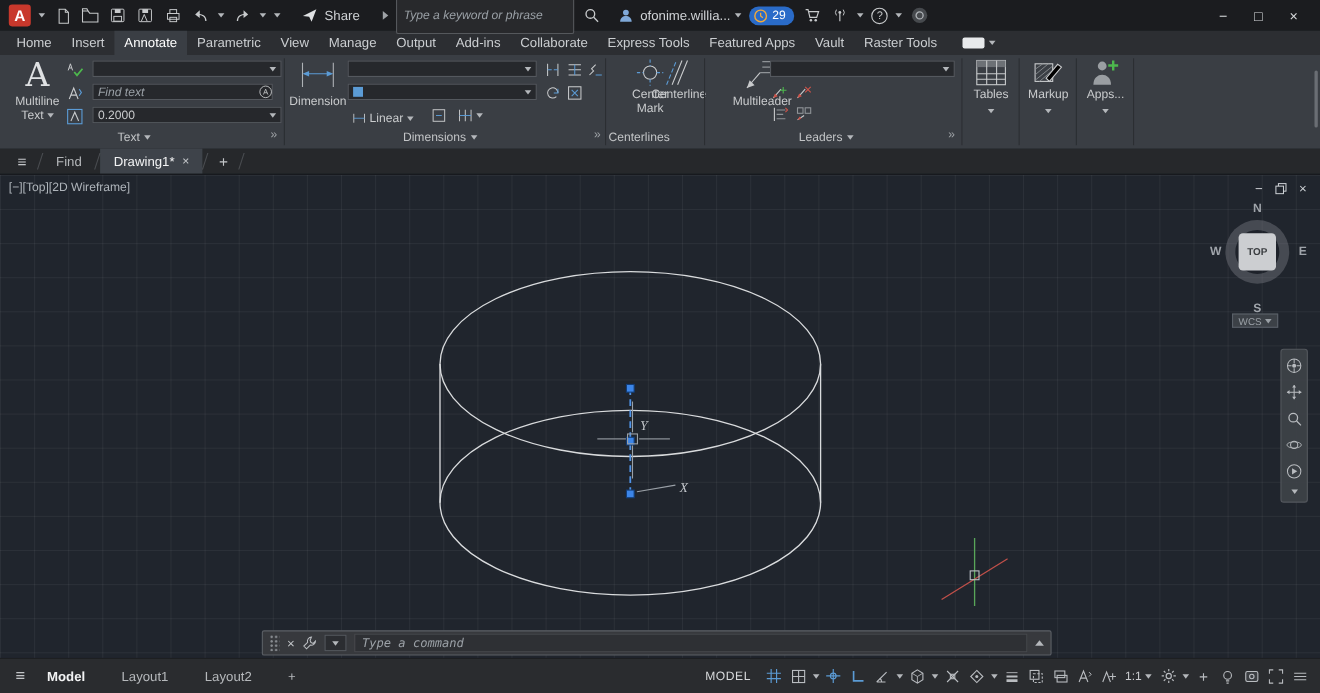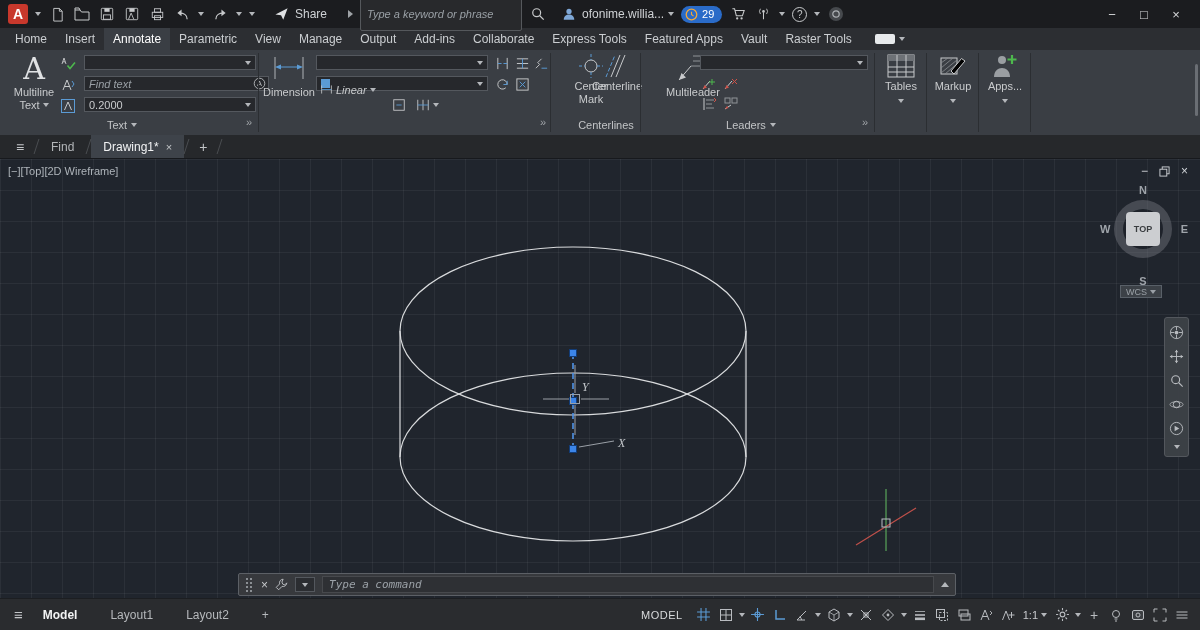--- a/index.html
+++ b/index.html
@@ -260,21 +260,21 @@
       </span>
     <span class="sicon" style="left:60px;top:48px;">
         <svg width="16" height="16" viewBox="0 0 16 16">
           <rect x="1.5" y="1.5" width="13" height="13" fill="none" stroke="#5b9bd5"></rect>
           <path d="M4.5 12L8 4l3.5 8" fill="none" stroke="#c8cacc"></path>
         </svg>
       </span>
     <div class="ddl" style="left:84px;top:5px;width:172px;">
         <span class="cd"></span>
       </div>
-    <div class="ffield" style="left:84px;top:26px;width:185px;">
+    <div class="ffield" style="left:84px;top:26px;width:164px;">
       <input placeholder="Find text" style="">
       <span>
           <svg width="13" height="13" viewBox="0 0 16 16">
             <circle cx="8" cy="8" r="6.5" fill="none" stroke="#c8cacc"></circle>
             <path d="M5.5 11L8 5l2.5 6M6.4 9h3.2" fill="none" stroke="#c8cacc" stroke-width="0.9"></path>
           </svg>
         </span>
     </div>
     <div class="ddl" style="left:84px;top:47px;width:172px;">
         <span>0.2000</span>
@@ -327,21 +327,21 @@
           <path d="M13 8a5 5 0 10-1.5 3.5" fill="none" stroke="#c8cacc"></path>
           <path d="M13 4v4h-4" fill="none" stroke="#5b9bd5"></path>
         </svg>
       </span>
     <span class="sicon" style="left:514px;top:26px;">
         <svg width="15" height="15" viewBox="0 0 16 16">
           <rect x="2" y="2" width="12" height="12" fill="none" stroke="#c8cacc"></rect>
           <path d="M5 5l6 6M11 5l-6 6" stroke="#5b9bd5"></path>
         </svg>
       </span>
-    <div class="mini-ctrl" style="left:316px;top:32px;font-style:italic;">
+    <div class="mini-ctrl" style="left:316px;top:50px;">
       <span>
           <svg width="13" height="13" viewBox="0 0 16 16">
             <path d="M2 3v10M14 3v10" stroke="#c8cacc"></path>
             <path d="M2 8h12" stroke="#5b9bd5"></path>
           </svg>
         </span>
       <span>Linear</span>
       <span class="cd"></span>
     </div>
     <div class="mini-ctrl" style="left:388px;top:47px;">
@@ -354,20 +354,24 @@
       </div>
     <div class="mini-ctrl" style="left:412px;top:47px;">
         <span>
           <svg width="14" height="14" viewBox="0 0 16 16">
             <path d="M2 2v12M8 2v12M14 2v12" stroke="#c8cacc"></path>
             <path d="M2 8h12" stroke="#5b9bd5"></path>
           </svg>
         </span>
         <span class="cd"></span>
       </div>
+    <div class="panel-label" style="left:262px;width:276px;">
+        <span>Dimensions</span>
+        <span class="cd"></span>
+      </div>
     <span class="expander" style="left:540px;">»</span>
     <div class="p-sep" style="left:550px;"></div>
 
     <div class="bigbtn" style="left:552px;top:3px;width:42px;padding-left:36px;">
       <span>
           <svg width="26" height="26" viewBox="0 0 26 26">
             <circle cx="13" cy="13" r="6" fill="none" stroke="#c8cacc"></circle>
             <path d="M13 1v6M13 19v6M1 13h6M19 13h6" stroke="#5b9bd5" stroke-dasharray="3 2"></path>
           </svg>
         </span>
@@ -376,21 +380,21 @@
     </div>
     <div class="bigbtn" style="left:595px;top:3px;width:44px;">
       <span>
           <svg width="26" height="26" viewBox="0 0 26 26">
             <path d="M7 24L16 2M12 24L21 2" stroke="#c8cacc" fill="none"></path>
             <path d="M2 24L11 2" stroke="#5b9bd5" stroke-dasharray="4 2" fill="none"></path>
           </svg>
         </span>
       <span>Centerline</span>
     </div>
-    <div class="panel-label" style="left:552px;width:88px;padding-left:20px;">
+    <div class="panel-label" style="left:527px;width:88px;padding-left:20px;">
         <span>Centerlines</span>
       </div>
     <div class="p-sep" style="left:640px;"></div>
 
     <div class="bigbtn" style="left:644px;top:3px;width:54px;margin-left:22px;">
       <span>
           <svg width="38" height="32" viewBox="0 0 38 32">
             <path d="M5 27L17 13" stroke="#c8cacc" fill="none"></path>
             <path d="M5 27l7-2.5-4.5-4.5z" fill="#c8cacc"></path>
             <path d="M17 13h16M19 8h14M19 3h14" stroke="#8f9397"></path>

